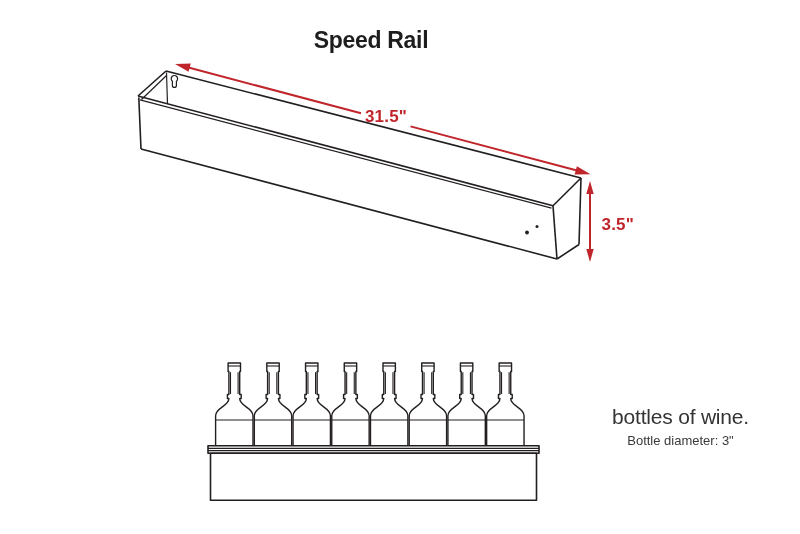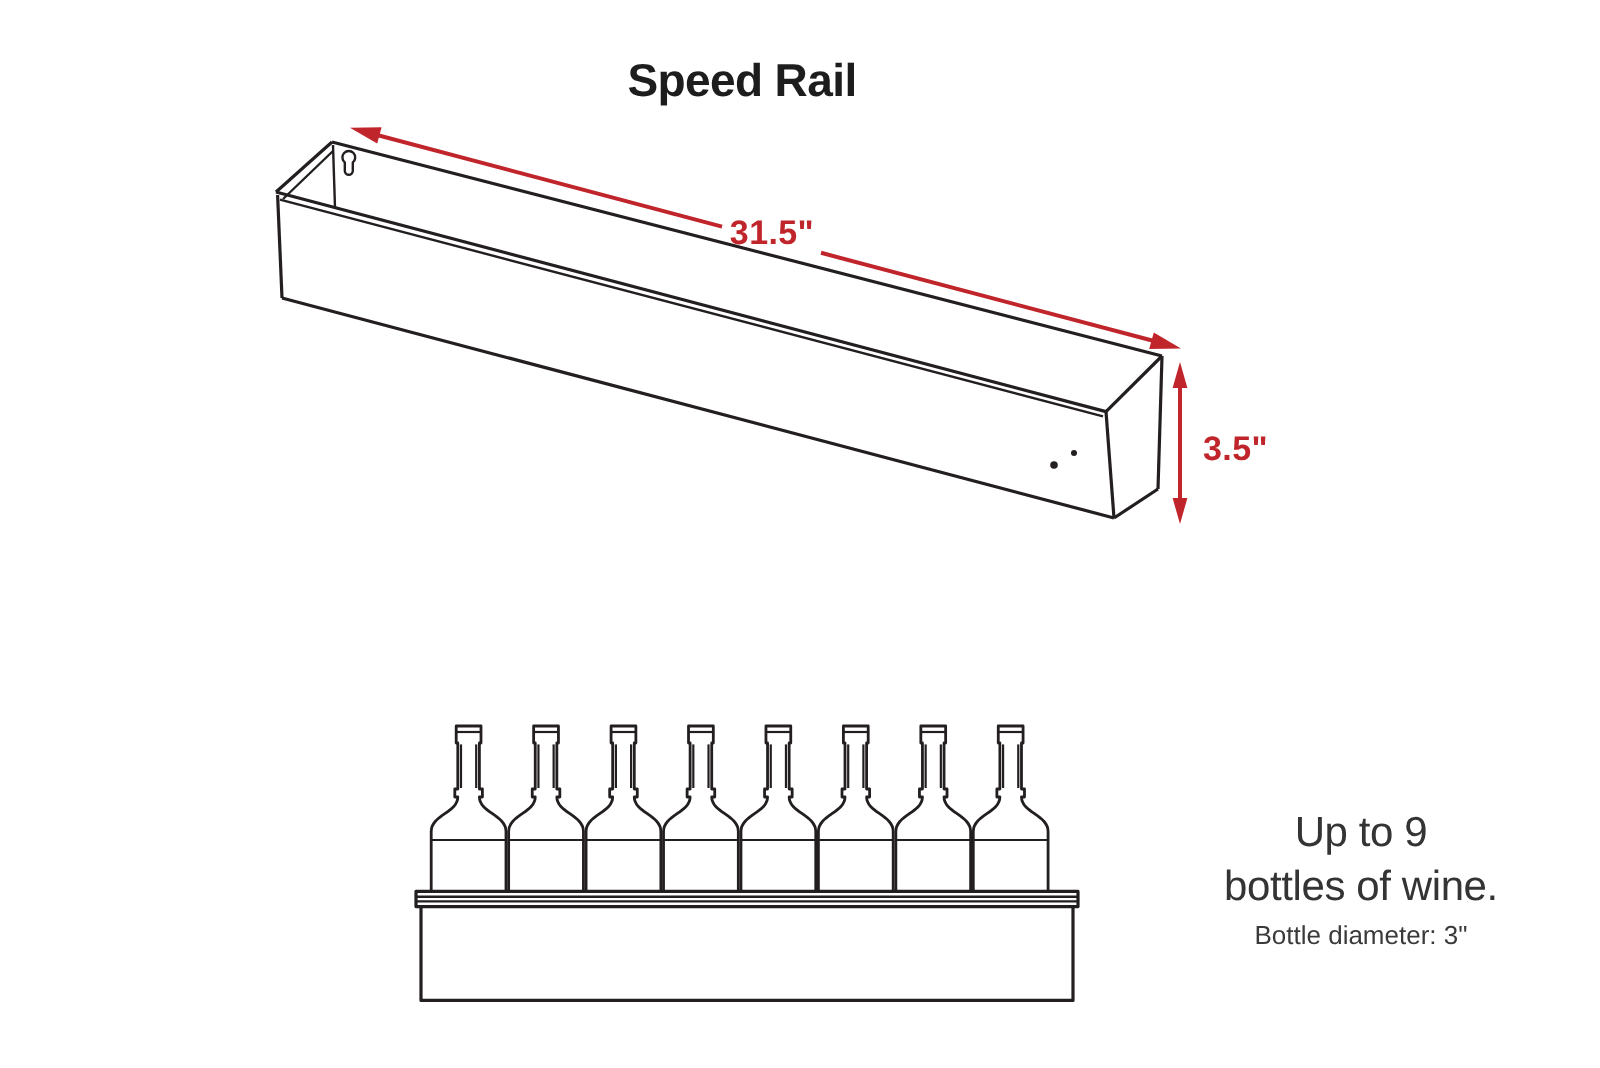--- a/index.html
+++ b/index.html
@@ -105,18 +105,17 @@
           <use href="#bottle" xlink:href="#bottle" x="505.34" y="363"></use>
         </g>
       <rect class="ink white-face" x="208" y="445.7" width="331" height="7.6" stroke-width="1.4"></rect>
       <path class="ink-thin" d="M208,448.4 L539,448.4"></path>
       <path class="ink-thin" d="M208,450.7 L539,450.7"></path>
       <rect class="ink white-face" x="210.5" y="453.3" width="326" height="46.9" stroke-width="1.5"></rect>
     </g>
   </svg>
 
   <div class="caption">
-    <div class="big">Up to 9</div>
     <div class="big">bottles of wine.</div>
     <div class="note">Bottle diameter: 3"</div>
   </div>
 
 </div>
 
 </body></html>

